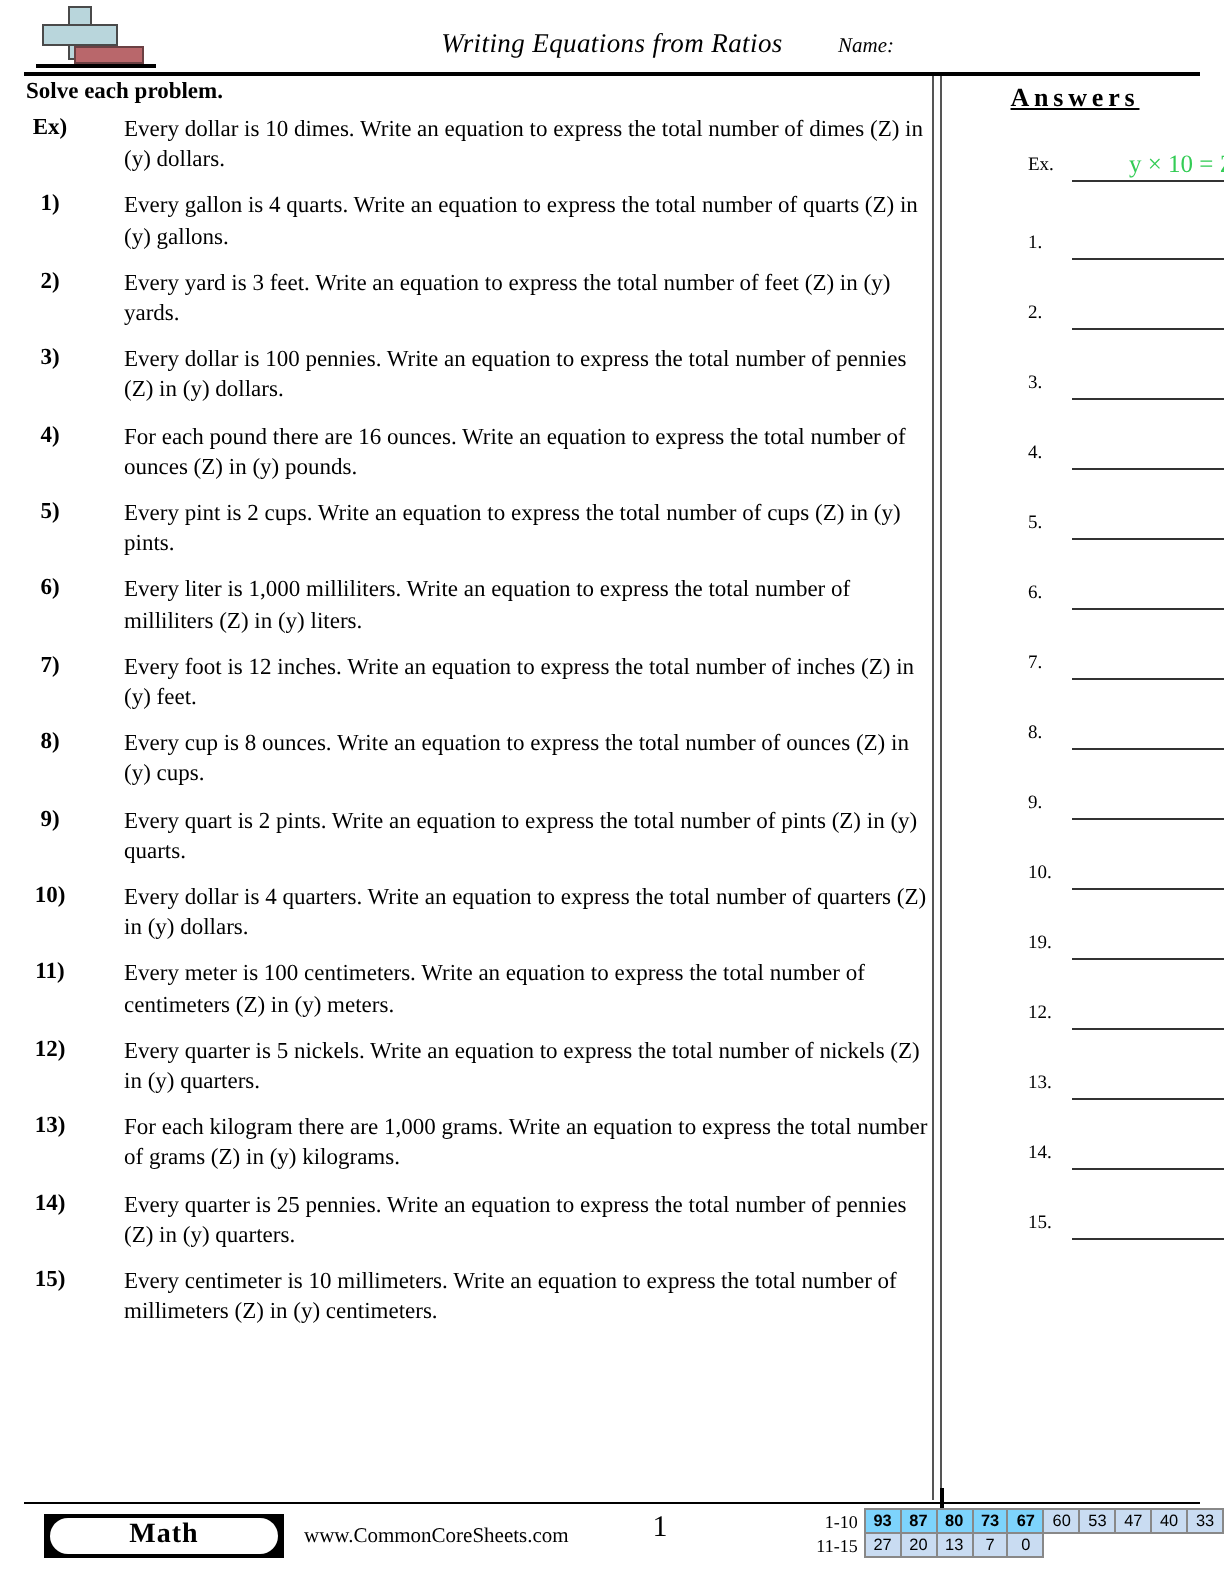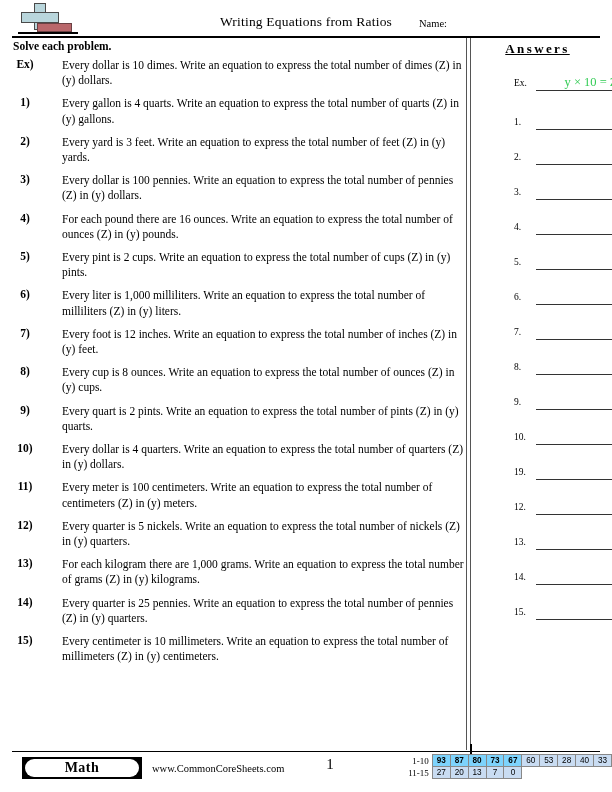--- a/index.html
+++ b/index.html
@@ -13,21 +13,21 @@
     position: relative;
     font-family: "Liberation Serif", serif;
     color: #000000;
     overflow: hidden;
   }
 
   
   #header {
     position: absolute;
     left: 0; top: 0;
-    width: 544px; height: 38px;
+    width: 544px; height: 38px; font-style: italic;
   }
   #logo {
     position: absolute;
     left: 18px; top: 3px;
     width: 62px; height: 32px;
   }
   #logo .plus-v {
     position: absolute;
     left: 16px; top: 0px;
     width: 12px; height: 27px;
@@ -426,21 +426,21 @@
     <tbody>
       <tr>
         <td class="rowlabel">1-10</td>
         <td class="white">93</td>
         <td class="white">87</td>
         <td class="white">80</td>
         <td class="white">73</td>
         <td class="white">67</td>
         <td class="blue">60</td>
         <td class="blue">53</td>
-        <td class="blue">28</td>
+        <td class="blue">47</td>
         <td class="blue">40</td>
         <td class="blue">33</td>
       </tr>
       <tr>
         <td class="rowlabel">11-15</td>
         <td class="blue">27</td>
         <td class="blue">20</td>
         <td class="blue">13</td>
         <td class="blue">7</td>
         <td class="blue">0</td>

